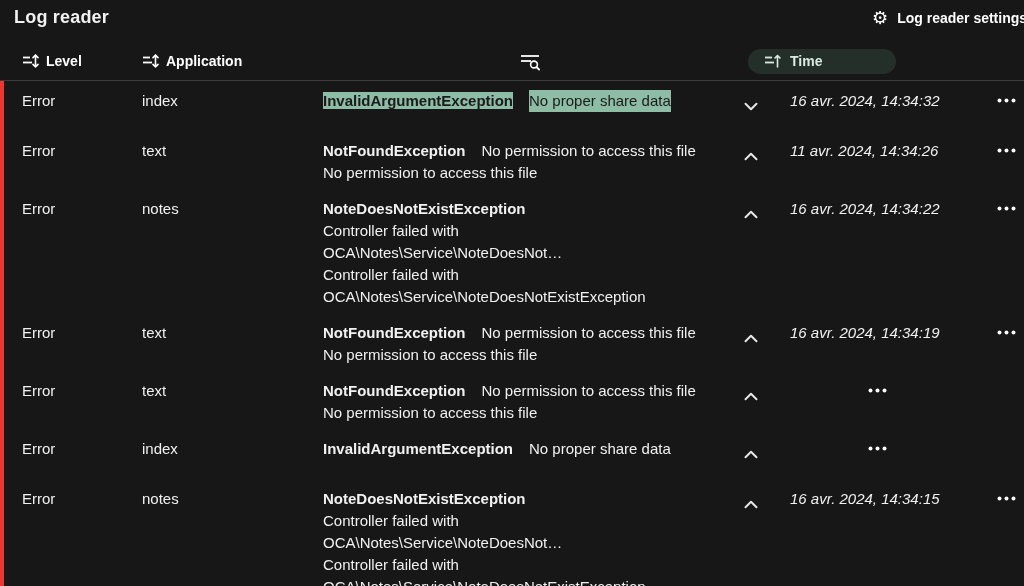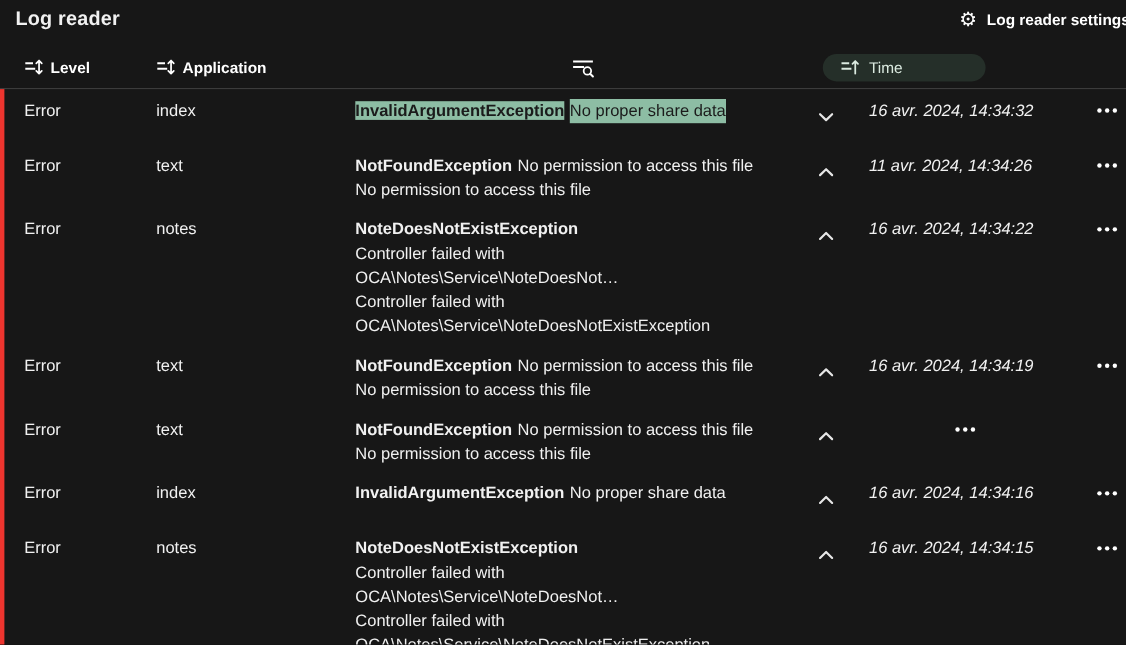--- a/index.html
+++ b/index.html
@@ -17,28 +17,28 @@
     font-weight:700;font-size:14px;white-space:nowrap;color:#fff;}
   .gear-glyph{font-size:18px;line-height:1;color:#fff;}
 
   
   .thead{display:grid;grid-template-columns:120px 181px 413px 30px 222px 1fr;
     align-items:center;height:38px;padding-left:22px;border-bottom:1px solid #3c3c3c;}
   .th{display:flex;align-items:center;gap:7px;font-weight:700;font-size:14px;color:#fff;}
   .th-message{font-weight:400;color:#d6d6d6;font-size:14px;}
   .th-filter{justify-self:center;}
   .time-pill{background:#252f29;border-radius:19px;height:25px;display:flex;align-items:center;
-    gap:9px;padding:0 16px;margin-left:12px;width:148px;color:#dbeae0;font-weight:400;font-size:14px;}
+    gap:9px;padding:0 16px;margin-left:12px;width:148px;color:#dbeae0;font-weight:700;font-size:14px;}
 
   
   .rows{border-left:4px solid #ee352f;padding-left:18px;}
   .row{display:grid;grid-template-columns:120px 181px 413px 30px 222px 1fr;
     align-items:start;padding:9px 0 5px;min-height:50px;box-sizing:border-box;}
   .cell{grid-row:1;line-height:22px;}
-  .msg .exc{font-weight:700;margin-right:5px;}
+  .msg .exc{font-weight:700;margin-right:16px;}
   .msg-inline{
     display:-webkit-inline-box;-webkit-line-clamp:2;-webkit-box-orient:vertical;
     vertical-align:top;max-width:240px;max-height:44px;overflow:hidden;
     text-overflow:ellipsis;white-space:normal;overflow-wrap:anywhere;
   }
   .selected{background:#8dbda4;color:#1b1b1b;}
   .detail{grid-row:2;grid-column:3;line-height:22px;overflow-wrap:anywhere;color:#f0f0f0;}
   .chev{display:flex;justify-content:center;padding-top:12px;}
   .row.expanded .chev-btn svg{transform:rotate(180deg);}
   .time{padding-left:24px;font-style:italic;}
@@ -210,21 +210,20 @@
     <div class="cell level">Error</div>
     <div class="cell app">index</div>
     <div class="cell msg"><span class="exc sel-target">InvalidArgumentException</span><span class="msg-inline sel-target">No proper share data</span></div>
     <div class="cell chev">
       <button class="chev-btn">
         <svg width="14" height="9" viewBox="0 0 14 9">
           <path d="M1.5 1.8 L7 7.2 L12.5 1.8" fill="none" stroke="#e6e6e6" stroke-width="2" stroke-linecap="round" stroke-linejoin="round"></path>
         </svg>
       </button>
     </div>
-    <div class="cell time">16 avr. 2024, 14:34:16</div>
     <div class="cell actions">
       <button class="dots-btn">
         <svg width="19" height="5" viewBox="0 0 19 5">
           <circle cx="2.5" cy="2.5" r="2" fill="#fff"></circle>
           <circle cx="9.5" cy="2.5" r="2" fill="#fff"></circle>
           <circle cx="16.5" cy="2.5" r="2" fill="#fff"></circle>
         </svg>
       </button>
     </div>
 

